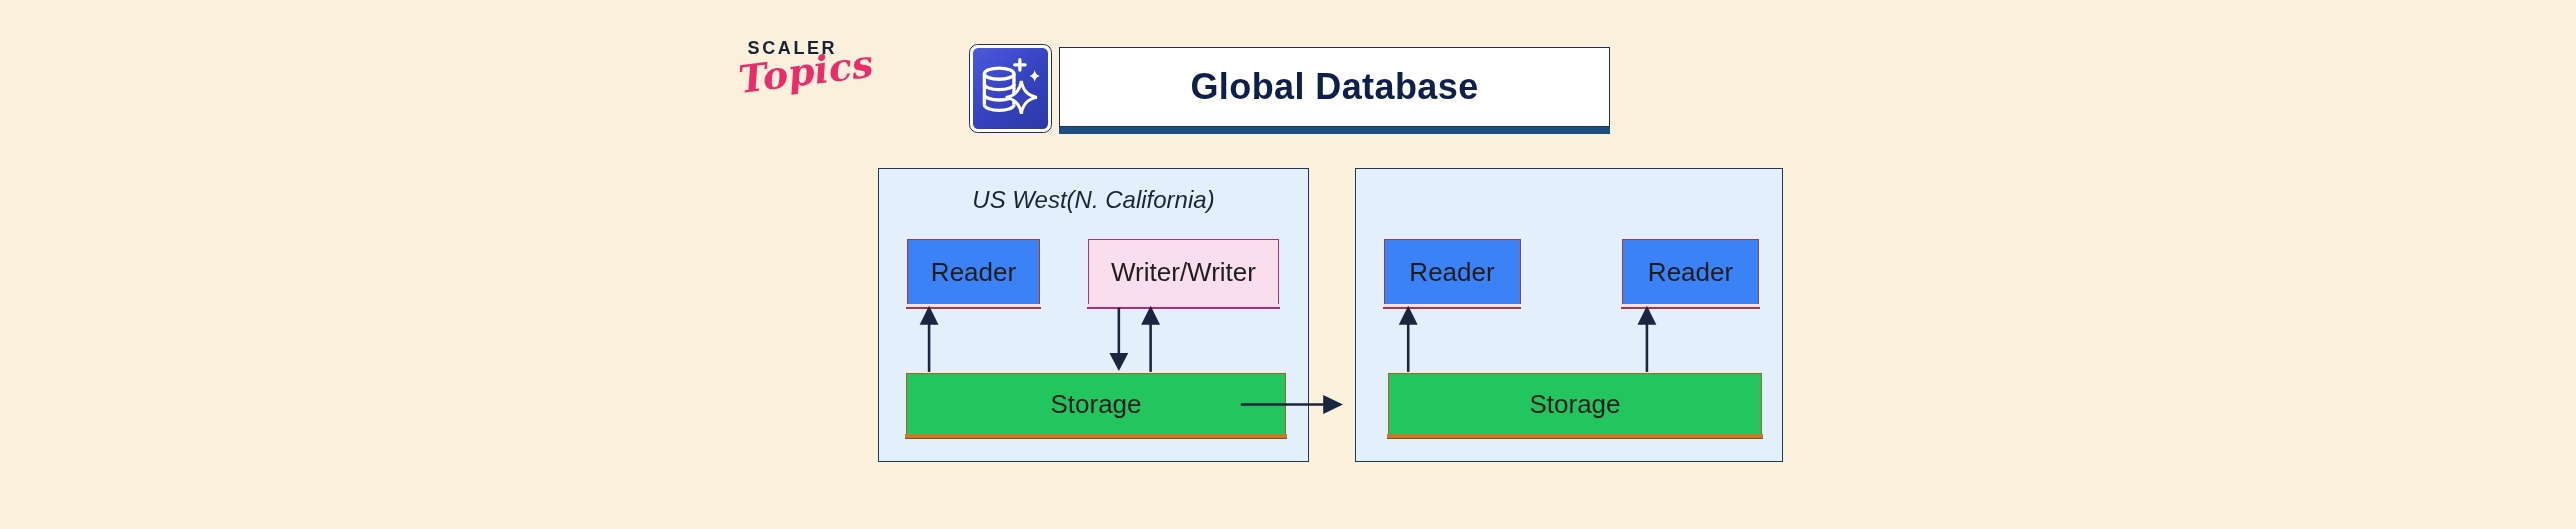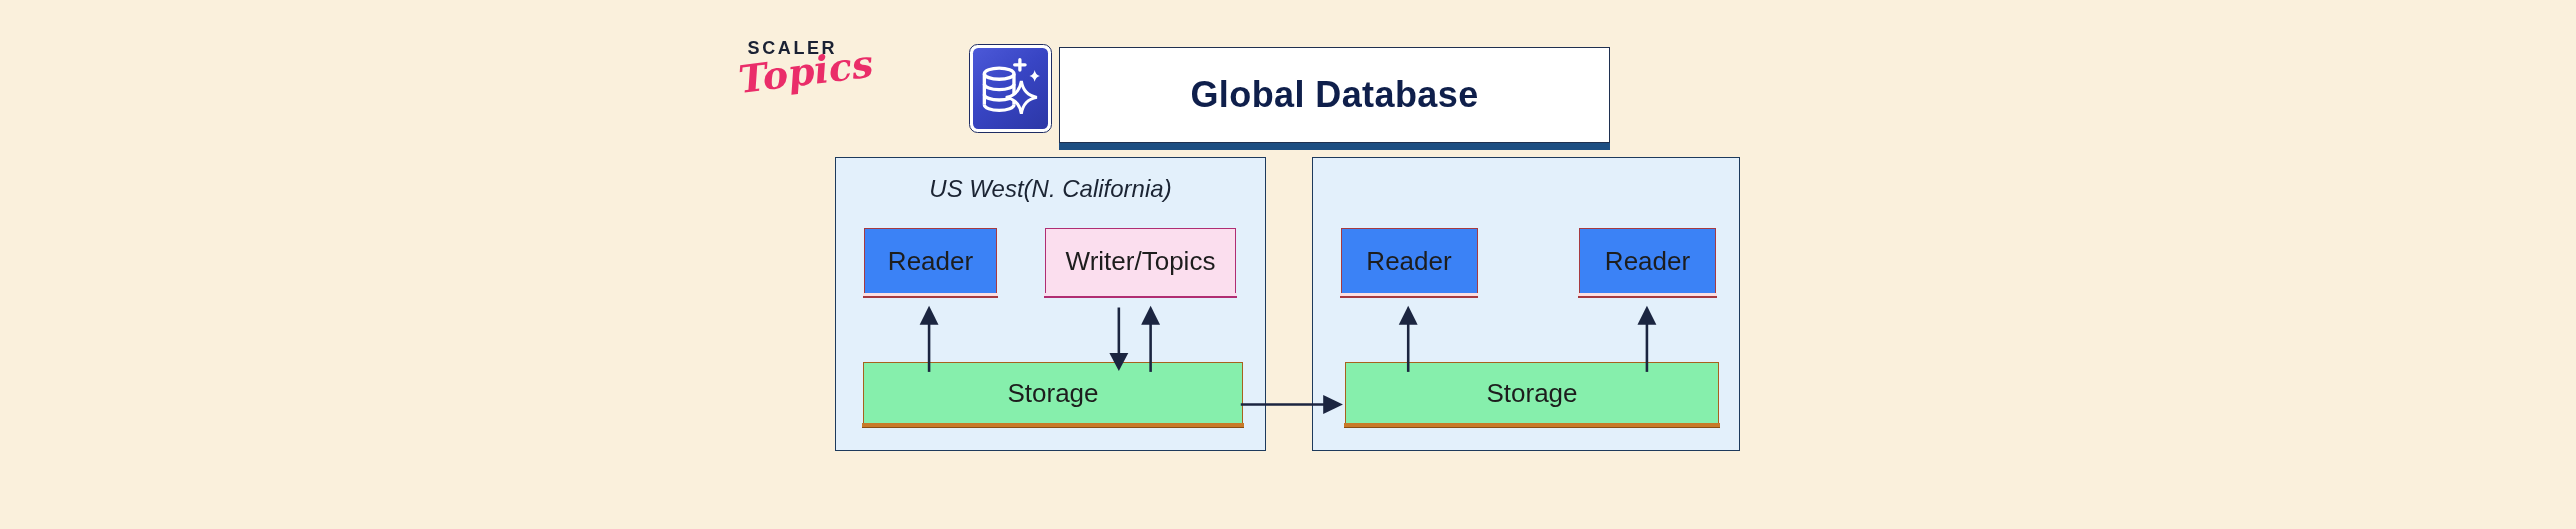--- a/index.html
+++ b/index.html
@@ -30,50 +30,50 @@
     box-sizing:border-box;border:1.7px solid #1e2c63;border-radius:8.6px;
     background:#ffffff;padding:2.6px;
   }
   .icon-tile-inner{
     width:100%;height:100%;border-radius:5.2px;
     background:linear-gradient(140deg,#4c59d8 0%,#3845c4 45%,#2c37a6 100%);
     display:flex;align-items:center;justify-content:center;
   }
   .hdr{position:absolute;left:1059px;top:47px;width:551px;}
   .hdr-box{
-    box-sizing:border-box;height:96px;background:#ffffff;
+    box-sizing:border-box;height:80px;background:#ffffff;
     border:1.7px solid #1f3050;
     display:flex;align-items:center;justify-content:center;
   }
   .hdr-title{font-size:36px;font-weight:bold;color:#0f1f4b;letter-spacing:0.4px;}
   .hdr-strip{height:6.9px;background:#1d4e82;}
 
   
   .region{
-    position:absolute;top:157px;height:294px;box-sizing:border-box;
-    background:#e3f0fb;border:1.7px solid #1d3a5c;
+    position:absolute;top:168px;height:294px;box-sizing:border-box;
+    background:#e3f0fb;border:1.7px solid #1d3a5c;margin-left:43px;
   }
   .region-west{left:835px;width:431px;}
   .region-east{left:1312px;width:428px;}
   .region-title{
     position:absolute;top:17px;left:0;right:0;text-align:center;
     font-style:italic;font-size:24px;color:#1b2433;
   }
 
   .node{
     position:absolute;box-sizing:border-box;
     display:flex;align-items:center;justify-content:center;
     font-size:26px;color:#1d1d1d;
   }
   .node::after{content:"";position:absolute;left:-1.7px;right:-1.7px;top:100%;}
   .reader{background:#3b82f6;border:1.7px solid #a63a40;}
   .reader::after{height:3.4px;background:#fcdfe1;border-bottom:2.6px solid #a63a40;}
   .writer{background:#fbdeee;border:1.7px solid #b02d72;}
   .writer::after{height:3.4px;background:#fbdeee;border-bottom:2.6px solid #b02d72;}
-  .storage{background:#86efac;border:1.7px solid #a8611d;}
+  .storage{background:#22c55e;border:1.7px solid #a8611d;}
   .storage::after{height:4.3px;background:#c87a28;border-bottom:1.7px solid #8a4d12;}
 
   
   .w-reader{left:28px;top:70px;width:133px;height:66px;}
   .w-writer{left:209px;top:70px;width:191px;height:66px;}
   .w-storage{left:27px;top:204px;width:380px;height:62px;}
   
   .e-reader1{left:27.5px;top:70px;width:137px;height:66px;}
   .e-reader2{left:266px;top:70px;width:137px;height:66px;}
   .e-storage{left:32px;top:204px;width:374px;height:62px;}
@@ -118,21 +118,21 @@
     </div>
     <div class="hdr-strip"></div>
   </div>
 
   <div class="region region-west">
     <div class="region-title">US West(N. California)</div>
     <div class="node reader w-reader">
       <span>Reader</span>
     </div>
     <div class="node writer w-writer">
-      <span>Writer/Topics</span>
+      <span>Writer/Writer</span>
     </div>
     <div class="node storage w-storage">
       <span>Storage</span>
     </div>
   </div>
 
   <div class="region region-east">
     <div class="node reader e-reader1">
       <span>Reader</span>
     </div>

